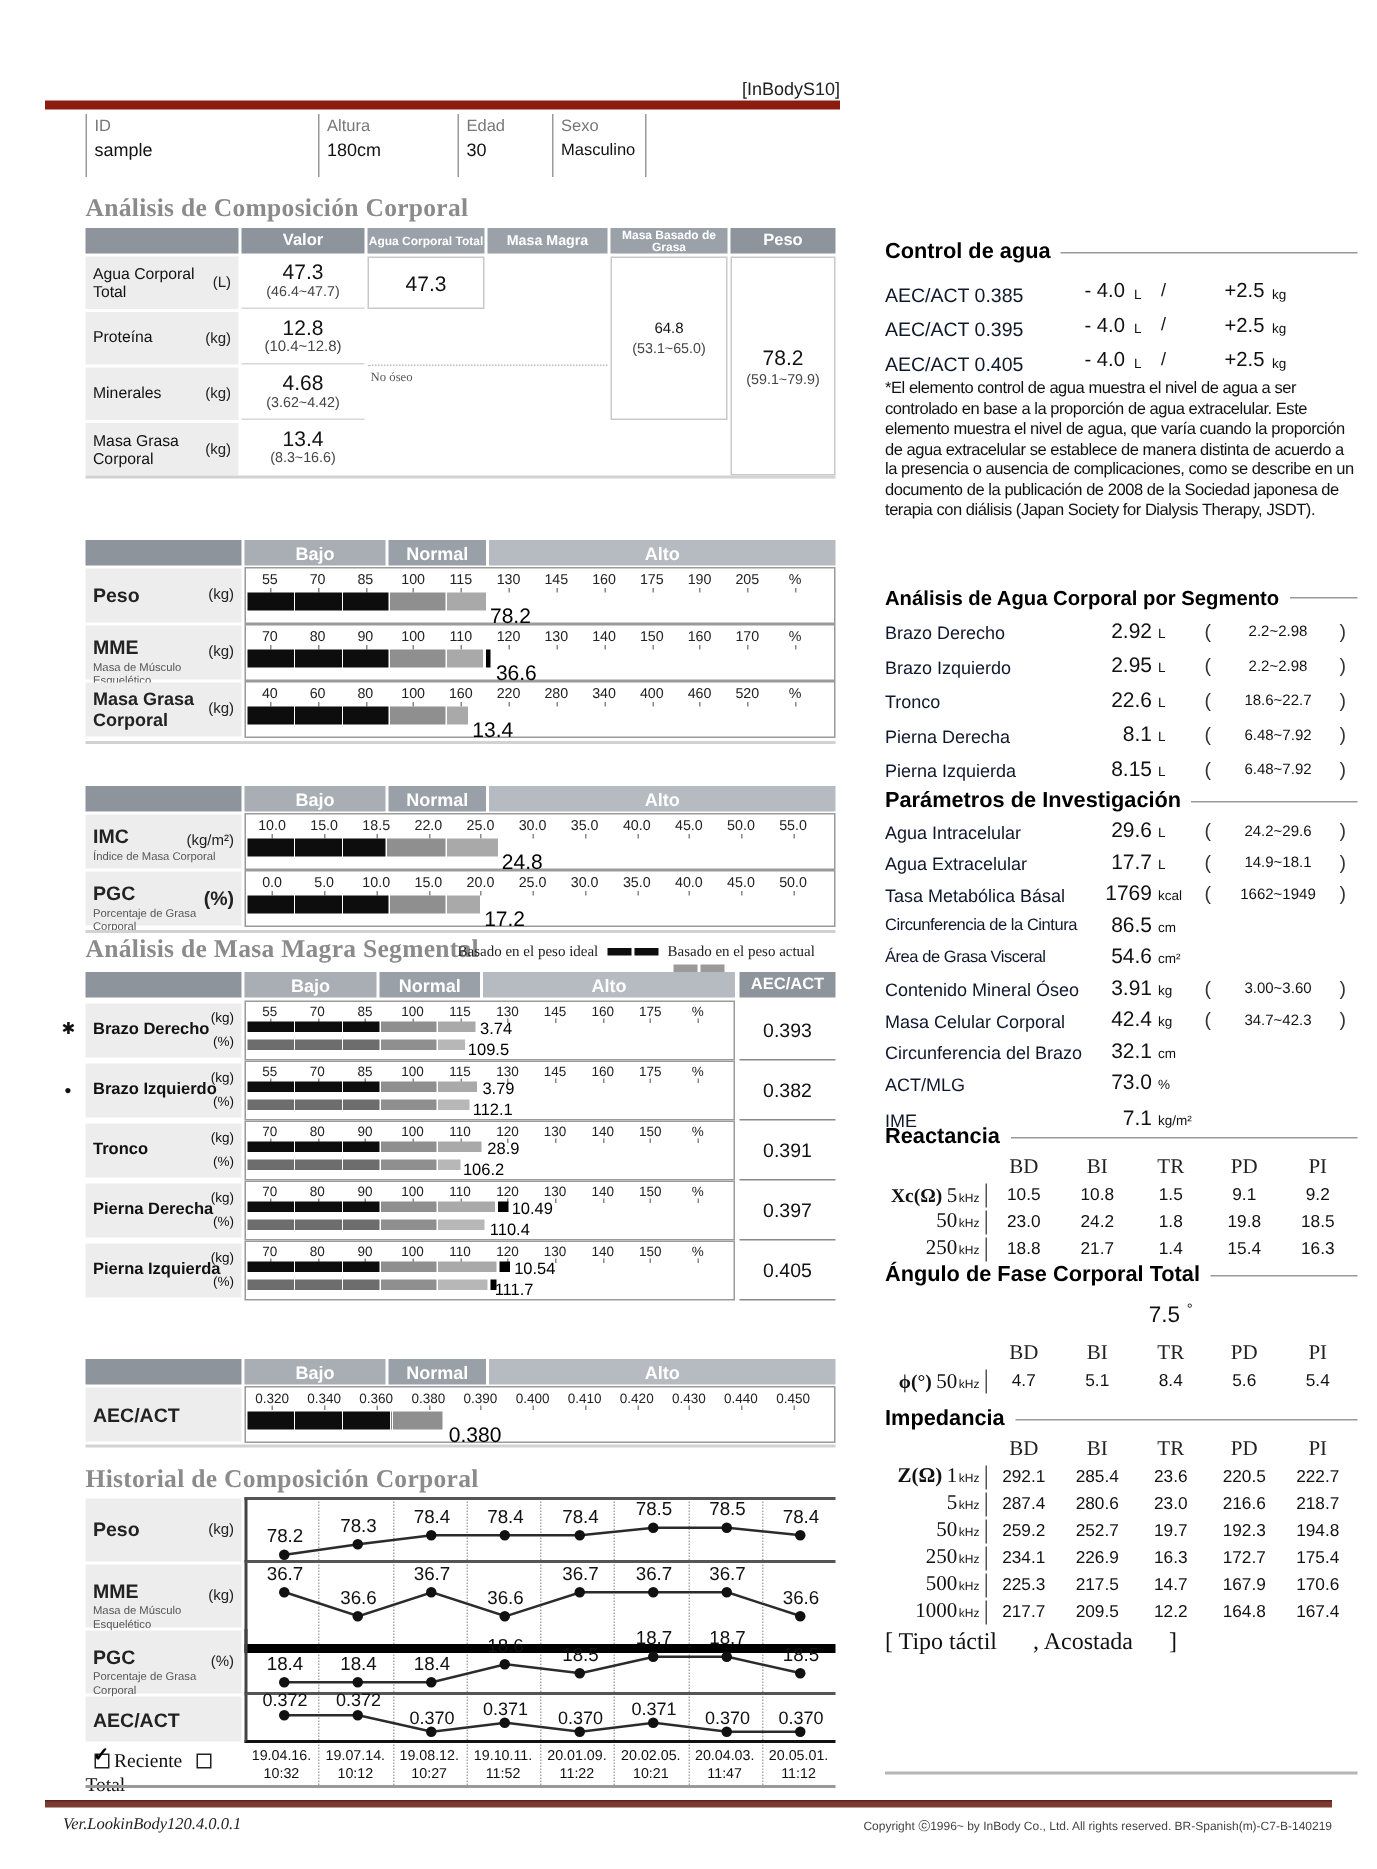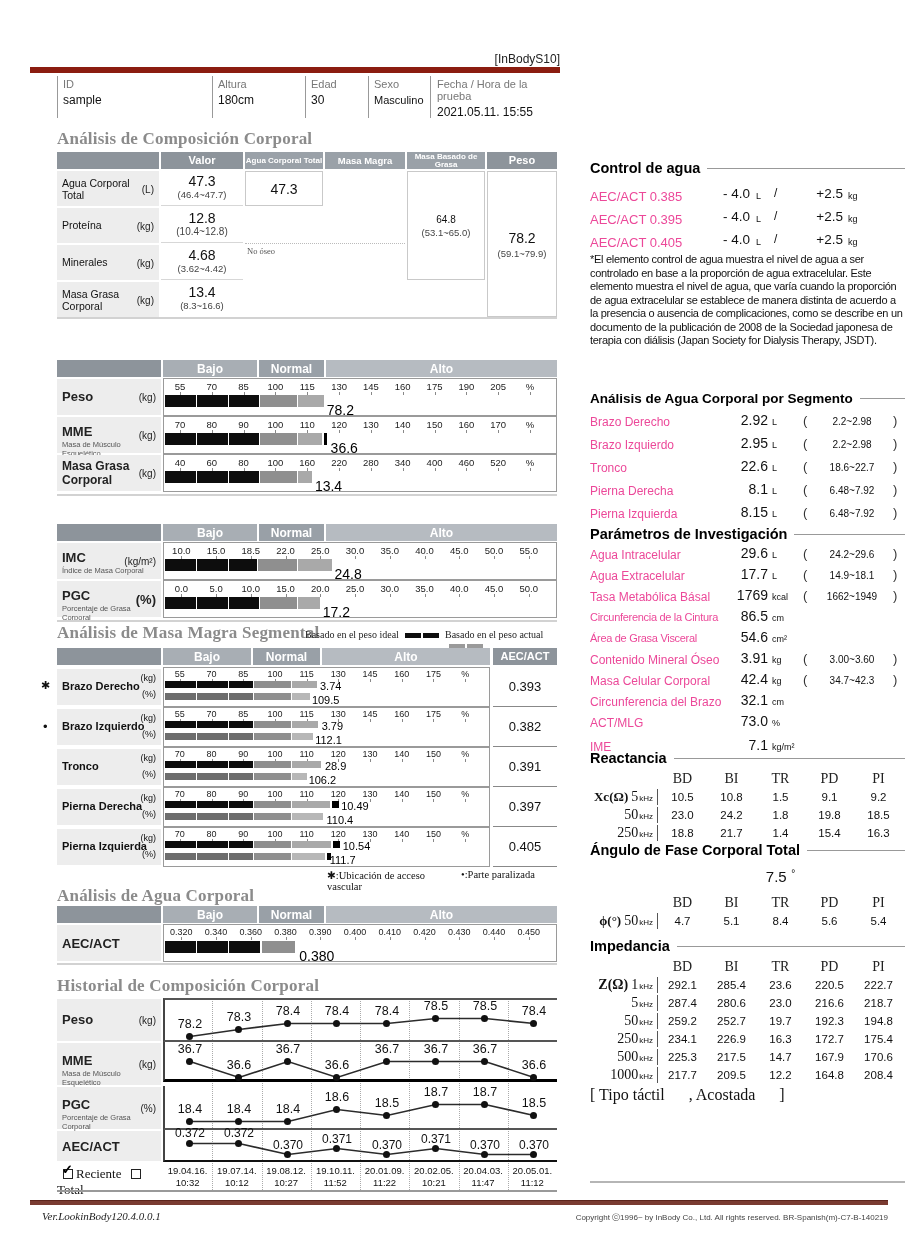--- a/index.html
+++ b/index.html
@@ -30,21 +30,21 @@
   .val{position:absolute;font-size:14px;color:#000}
   .v11{position:absolute;font-size:11px;color:#000}
   
   .lname{font-weight:bold;font-size:13px;color:#222}
   .lsub{font-size:7.5px;color:#555;display:block;margin-top:1px}
   .lunit{position:absolute;right:5px;top:50%;transform:translateY(-50%);font-size:10px;color:#222}
   
   .rhead{display:flex;align-items:center;font-weight:bold;font-size:14.5px;color:#000;width:315px}
   .rhead::after{content:"";flex:1;border-top:1px solid #999;margin-left:7px}
   .rrow{position:absolute;width:315px;height:20px}
-  .rlab{position:absolute;left:0;top:3px;font-size:12px;color:#ec4899}
+  .rlab{position:absolute;left:0;top:3px;font-size:12px;color:#0f172a}
   .rlab.sm{font-size:11px;letter-spacing:-.3px}
   .rval{position:absolute;left:118px;width:60px;text-align:right;font-size:14px;top:0}
   .runit{position:absolute;left:182px;top:5px;font-size:9px}
   .rp1{position:absolute;left:213px;top:1px;font-size:13px;color:#333}
   .rrange{position:absolute;left:221px;width:82px;text-align:center;font-size:10px;top:4px}
   .rp2{position:absolute;left:303px;top:1px;font-size:13px;color:#333}
   
   .th{width:49px;text-align:center;font-family:"Liberation Serif",serif;font-size:14px;color:#222}
   .trow{position:absolute;display:flex;align-items:center;height:17px}
   .tlabel{width:68px;display:flex;justify-content:flex-end;align-items:baseline;border-right:1px solid #555;padding-right:4px;height:16px}
@@ -84,24 +84,20 @@
       <span style="display:block;font-size:12px;color:#111;margin-top:3px">180cm</span>
     </div>
     <div class="A" style="left:281px;top:2px">
       <span style="display:block;font-size:11px;color:#777">Edad</span>
       <span style="display:block;font-size:12px;color:#111;margin-top:3px">30</span>
     </div>
     <div class="A" style="left:344px;top:2px">
       <span style="display:block;font-size:11px;color:#777">Sexo</span>
       <span style="display:block;font-size:11px;color:#111;margin-top:4px">Masculino</span>
     </div>
-    <div class="A" style="left:407px;top:2px">
-      <span style="display:block;font-size:11px;color:#777">Fecha / Hora de la prueba</span>
-      <span style="display:block;font-size:12px;color:#111;margin-top:3px">2021.05.11. 15:55</span>
-    </div>
   </div>
 
   <div class="A" style="left:57px;top:129px;width:500px;height:190px">
     <div class="stitle">Análisis de Composición Corporal</div>
 
     <div class="A hc dark" style="left:0;top:23px;width:102px;height:17px"></div>
     <div class="A hc dark" style="left:104px;top:23px;width:82px;height:17px;font-size:11px">Valor</div>
     <div class="A hc mid" style="left:188px;top:23px;width:78px;height:17px;font-size:8px">Agua Corporal Total</div>
     <div class="A hc mid" style="left:268px;top:23px;width:80px;height:17px;font-size:9.5px">Masa Magra</div>
     <div class="A hc mid" style="left:350px;top:23px;width:78px;height:17px;font-size:8px">Masa Basado de Grasa</div>
@@ -500,28 +496,23 @@
             <i class="dk" style="width:27%"></i>
             <i class="g1" style="width:11.5%"></i>
             <i class="g3" style="width:10%"></i>
             <i class="et" style="width:4px"></i>
           </div>
         <span class="v11" style="left:51%;top:26px">111.7</span>
       </div>
       <div class="aec" style="top:0;height:40px">0.405</div>
     </div>
     
-    <div class="A ser" style="left:270px;top:246px;width:240px;display:flex;gap:14px;font-size:10.5px;color:#111">
-      <span style="width:120px;display:inline-block">✱:Ubicación de acceso vascular</span>
-      <span>•:Parte paralizada</span>
-    </div>
   </div>
 
   <div class="A" style="left:57px;top:886px;width:500px;height:80px">
-    <div class="stitle">Análisis de Agua Corporal</div>
     <div class="A hc dark" style="left:0;top:20px;width:104px;height:17px"></div>
     <div class="A hc bandB" style="left:106px;top:20px;width:94px;height:17px;font-size:12px">Bajo</div>
     <div class="A hc bandN" style="left:202px;top:20px;width:65px;height:17px;font-size:12px">Normal</div>
     <div class="A hc bandA" style="left:269px;top:20px;width:231px;height:17px;font-size:12px">Alto</div>
     <div class="A lblcell" style="left:0;top:39px;width:104px;height:36px">
       <span class="A lname" style="left:5px;top:11px">AEC/ACT</span>
     </div>
     <div class="bbox" style="left:106px;top:38px;width:394px;height:38px">
       <div class="ticks" style="margin:2px 10px 0 0;font-size:9px">
           <span>0.320</span>
@@ -595,21 +586,21 @@
         <i class="hdot" style="left:21px;top:33px"></i>
           <i class="hdot" style="left:70px;top:26px"></i>
           <i class="hdot" style="left:119px;top:20px"></i>
           <i class="hdot" style="left:168px;top:20px"></i>
           <i class="hdot" style="left:218px;top:20px"></i>
           <i class="hdot" style="left:267px;top:15px"></i>
           <i class="hdot" style="left:316px;top:15px"></i>
           <i class="hdot" style="left:365px;top:20px"></i>
       </div>
 
-      <div class="A" style="left:106px;top:44px;width:394px;height:40px;border-left:2px solid #444;border-bottom:3px solid #000000">
+      <div class="A" style="left:106px;top:44px;width:394px;height:60px;border-left:2px solid #444;border-bottom:6px solid #000000">
         <svg class="A" style="left:0;top:0" width="394" height="44">
             <polyline points="25,19.5 74,35.5 123,19.5 172,35.5 222,19.5 271,19.5 320,19.5 369,35.5" fill="none" stroke="#2b2b2b" stroke-width="1.6"></polyline>
           </svg>
         <span class="hlbl" style="left:0;top:0px">36.7</span>
         <span class="hlbl" style="left:49px;top:16px">36.6</span>
         <span class="hlbl" style="left:98px;top:0px">36.7</span>
         <span class="hlbl" style="left:147px;top:16px">36.6</span>
         <span class="hlbl" style="left:197px;top:0px">36.7</span>
         <span class="hlbl" style="left:246px;top:0px">36.7</span>
         <span class="hlbl" style="left:295px;top:0px">36.7</span>
@@ -999,21 +990,21 @@
     </div>
     <div class="trow" style="top:128px">
       <span class="tlabel">
           <span class="tfreq">1000</span>
           <span class="tkhz">kHz</span>
         </span>
       <span class="tv">217.7</span>
       <span class="tv">209.5</span>
       <span class="tv">12.2</span>
       <span class="tv">164.8</span>
-      <span class="tv">208.4</span>
+      <span class="tv">167.4</span>
     </div>
     <div class="A ser" style="left:0;top:148px;font-size:16px;white-space:pre">[ Tipo táctil      , Acostada      ]</div>
     <div class="A" style="left:0;top:243px;width:315px;border-top:2px solid #b5b5b5"></div>
   </div>
 
   <div class="A" style="left:30px;top:1200px;width:858px;height:5px;background:#7a3b31;border-top:1px solid #5d241c"></div>
   <div class="A ser" style="left:42px;top:1210px;font-size:11px;font-style:italic;color:#222">Ver.LookinBody120.4.0.0.1</div>
   <div class="A" style="left:500px;top:1212px;width:388px;text-align:right;font-size:8px;color:#444">Copyright ⓒ1996~ by InBody Co., Ltd. All rights reserved. BR-Spanish(m)-C7-B-140219</div>
 
 </div>

